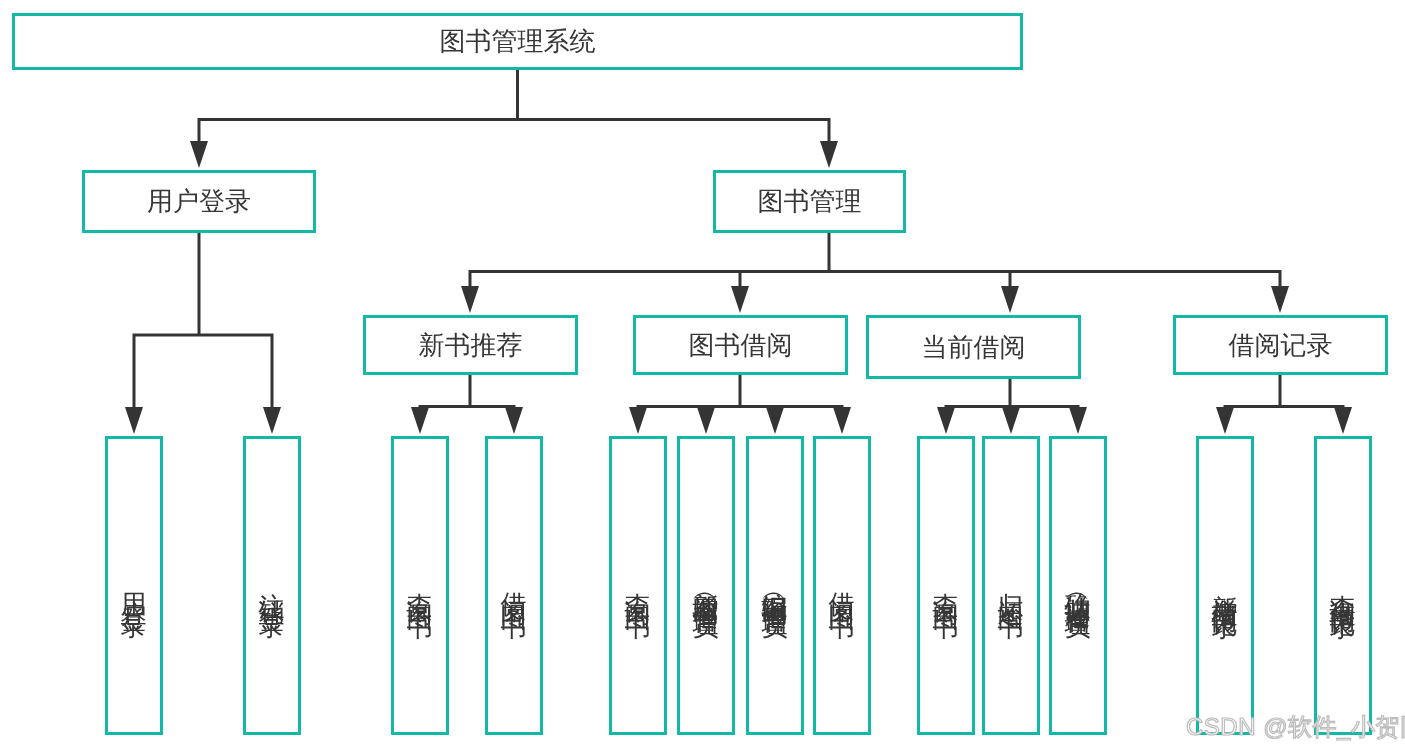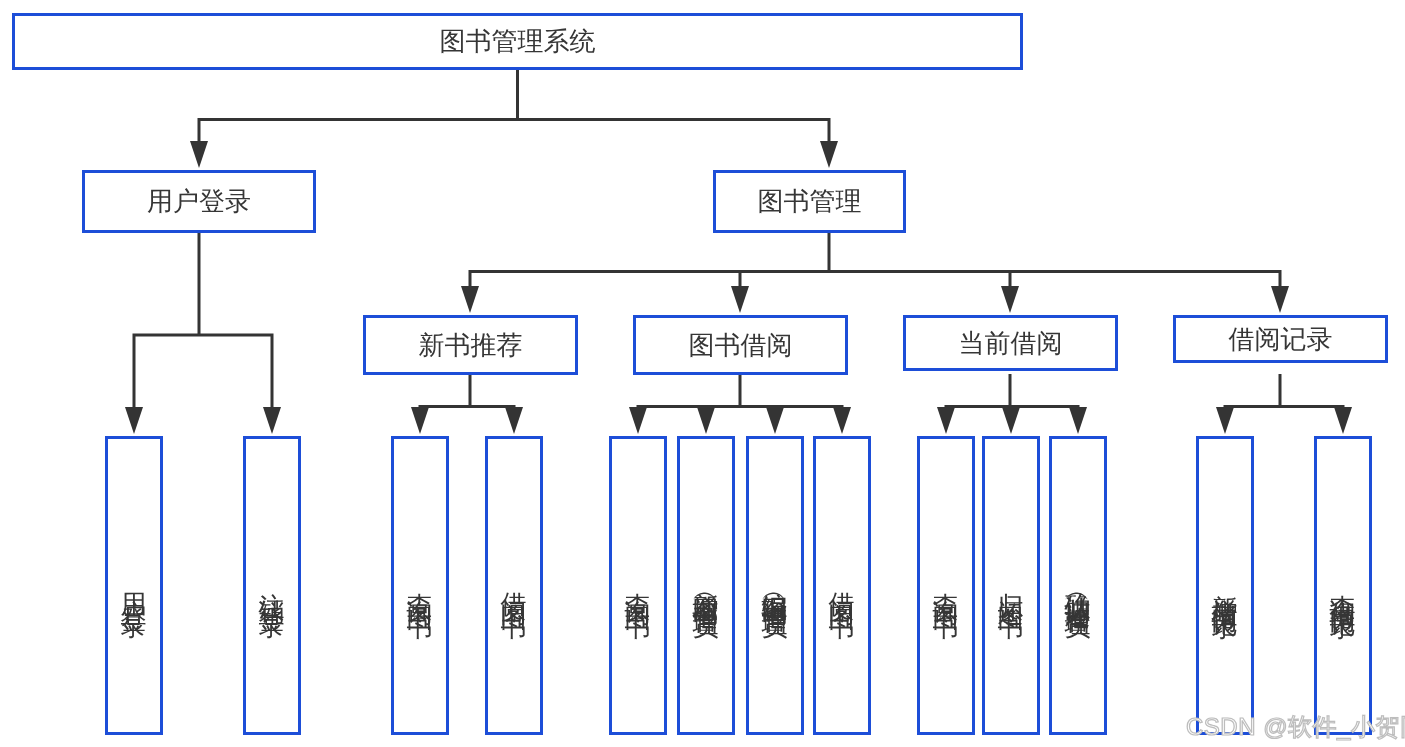--- a/index.html
+++ b/index.html
@@ -2,21 +2,21 @@
 <html><head>
 <meta charset="utf-8">
 <style>
   html,body{margin:0;padding:0;background:#fff;}
   .canvas{
     position:relative;width:1405px;height:747px;overflow:hidden;background:#fff;
     font-family:"Liberation Sans",sans-serif;color:#363636;
   }
   .connectors{position:absolute;left:0;top:0;width:1405px;height:747px;}
   .node{
-    position:absolute;box-sizing:border-box;border:3px solid #1d4ed8;background:#fff;
+    position:absolute;box-sizing:border-box;border:3px solid #14b8a6;background:#fff;
     display:flex;align-items:center;justify-content:center;
     font-size:26px;color:#363636;white-space:nowrap;
   }
   .vnode{top:436px;width:58px;height:299px;}
   .vtext{
     writing-mode:vertical-rl;text-orientation:mixed;
     line-height:1;letter-spacing:7px;
   }
   .ls4{letter-spacing:4px;}
   .ls3{letter-spacing:3px;}
@@ -89,24 +89,24 @@
   <div class="node" style="left:713px;top:170px;width:193px;height:63px">
     <span>图书管理</span>
   </div>
 
   <div class="node" style="left:363px;top:315px;width:215px;height:60px">
     <span>新书推荐</span>
   </div>
   <div class="node" style="left:633px;top:315px;width:215px;height:60px">
     <span>图书借阅</span>
   </div>
-  <div class="node" style="left:903px;top:315px;width:215px;height:56px">
+  <div class="node" style="left:866px;top:315px;width:215px;height:64px">
     <span>当前借阅</span>
   </div>
-  <div class="node" style="left:1173px;top:315px;width:215px;height:48px">
+  <div class="node" style="left:1173px;top:315px;width:215px;height:60px">
     <span>借阅记录</span>
   </div>
 
   <div class="node vnode" style="left:105px">
     <span class="vtext">用户登录</span>
   </div>
   <div class="node vnode" style="left:243px">
     <span class="vtext">注销登录</span>
   </div>
 

